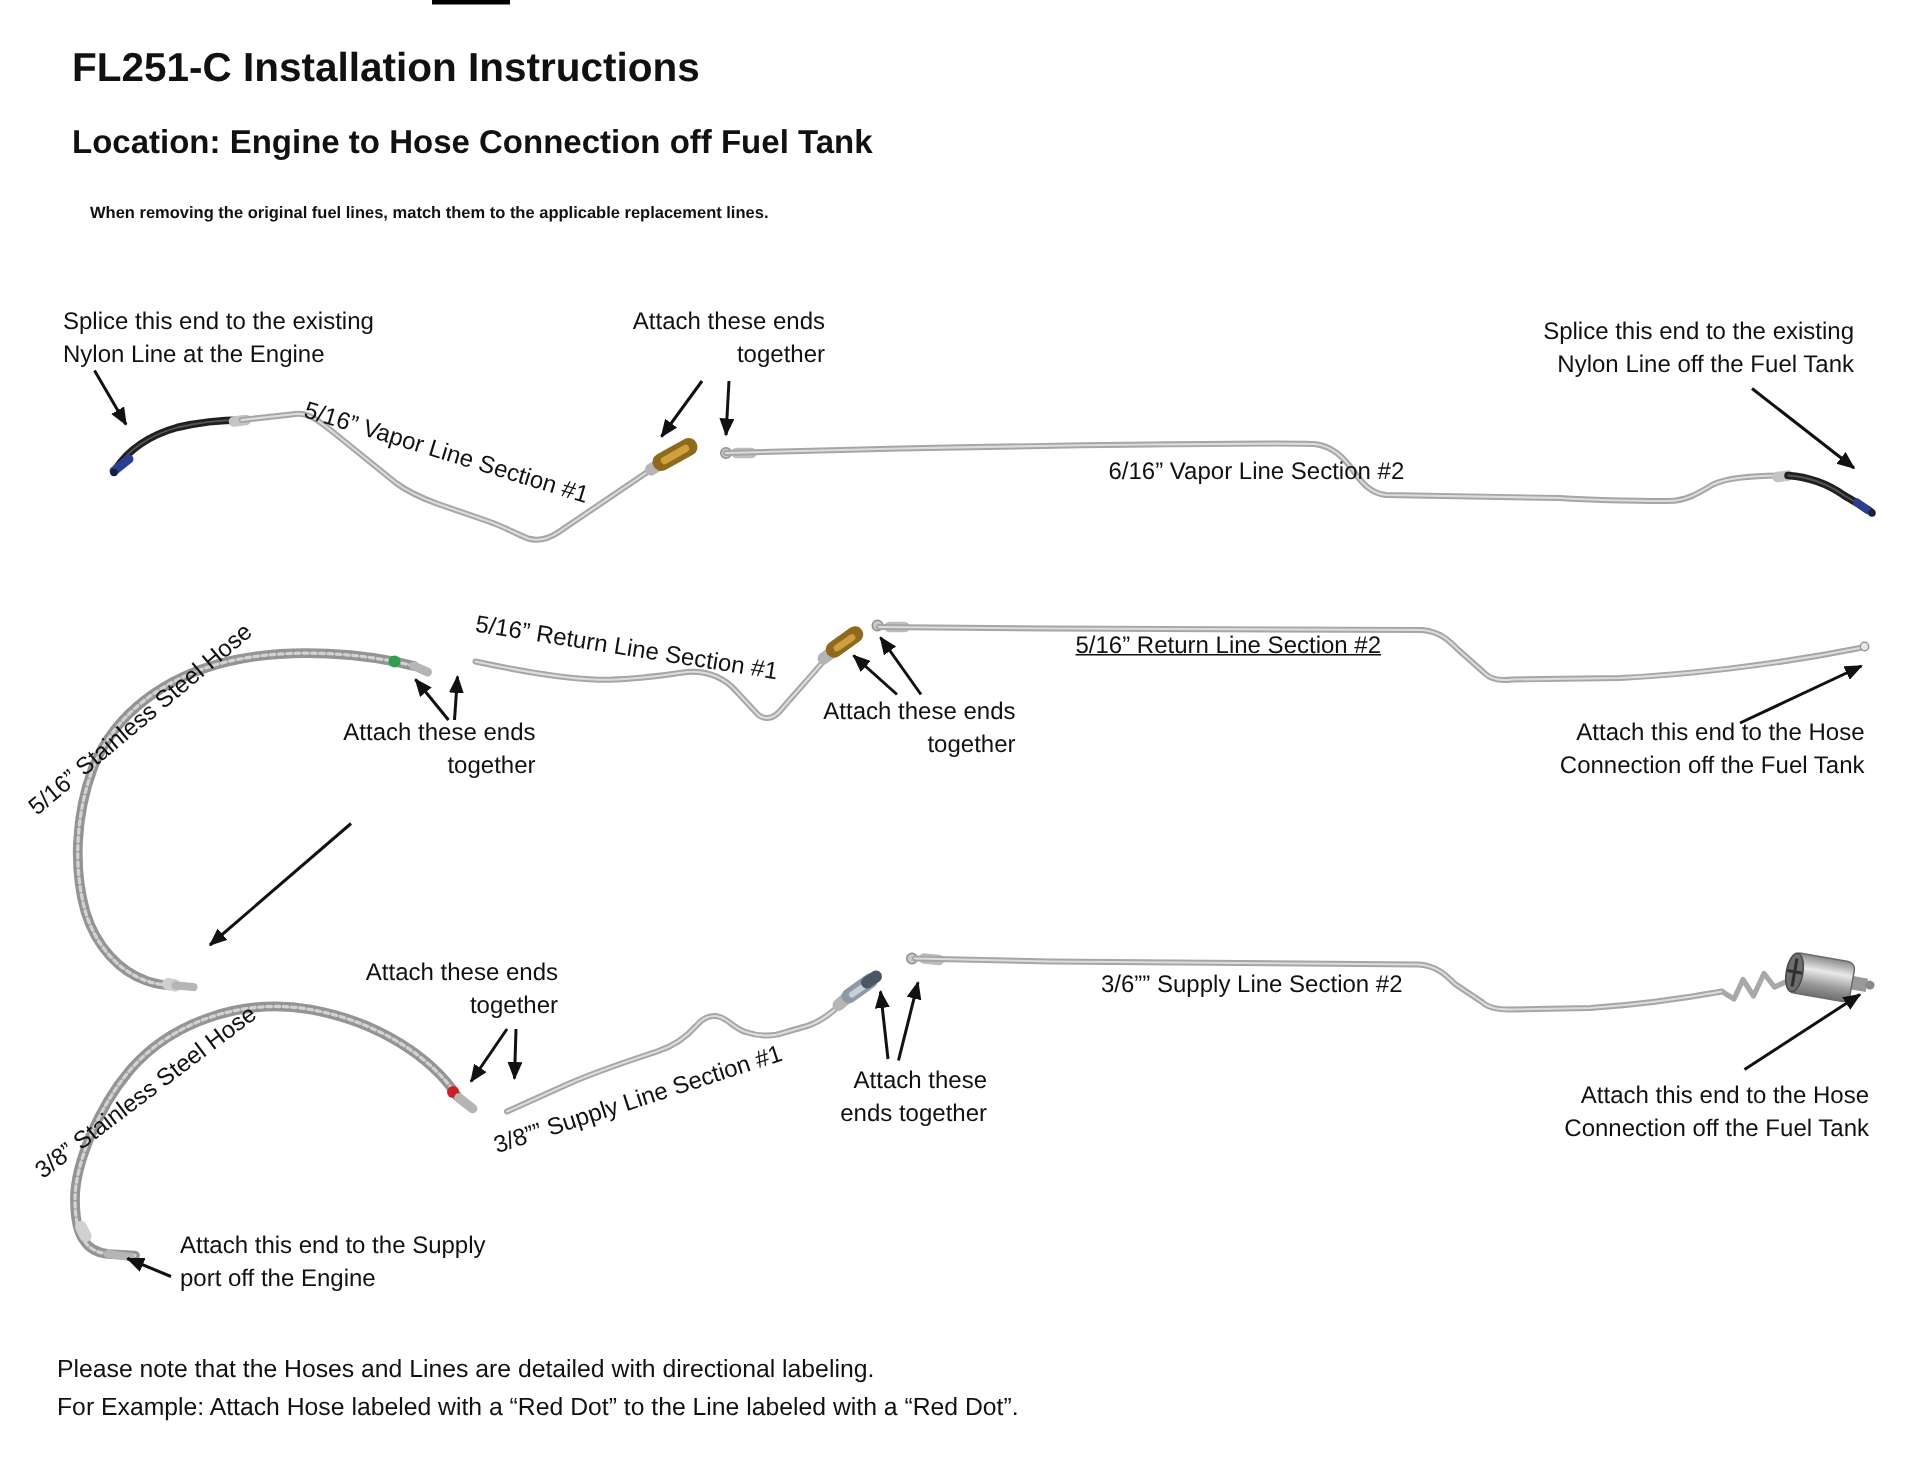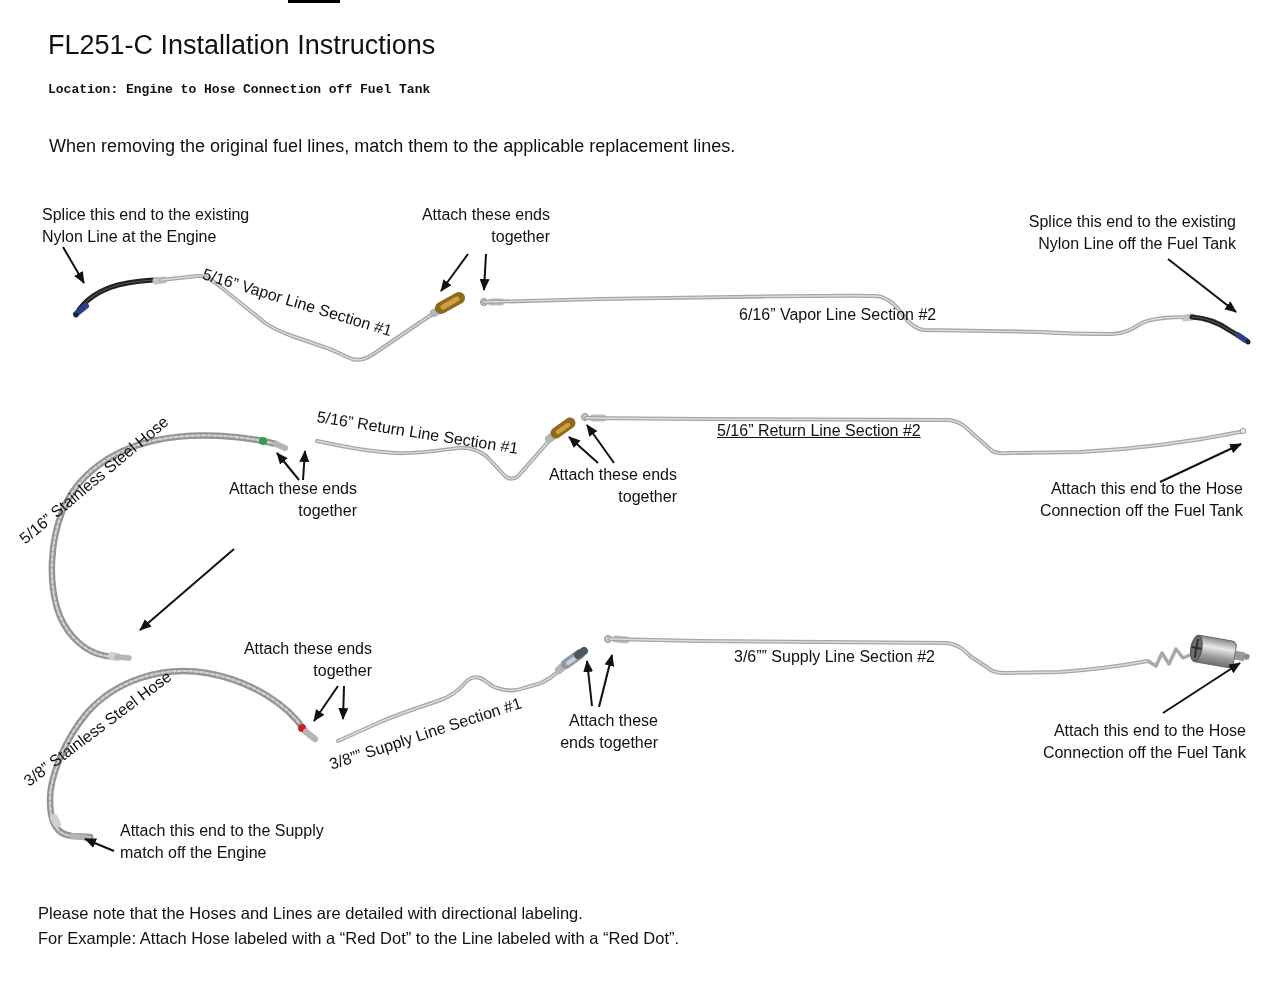--- a/index.html
+++ b/index.html
@@ -2,23 +2,23 @@
 <html><head>
 <meta charset="utf-8">
 <style>
   html,body{margin:0;padding:0;background:#ffffff;}
   #page{position:relative;width:1280px;height:989px;background:#ffffff;overflow:hidden;
         font-family:"Liberation Sans",sans-serif;color:#111;}
   #art{position:absolute;left:0;top:0;}
   .lbl{position:absolute;font:16px/1.37 "Liberation Sans",sans-serif;color:#111;white-space:pre-line;}
   .ctr{text-align:right;}
   .rot{white-space:nowrap;transform-origin:0 50%;}
-  .title{position:absolute;left:48px;top:30px;font-size:27px;font-weight:normal;white-space:nowrap;}
-  .subtitle{position:absolute;left:48px;top:82px;font-size:13px;font-weight:bold;white-space:nowrap;font-family:Liberation Mono, monospace;}
-  .intro{position:absolute;left:49px;top:136px;font-size:18px;font-weight:normal;white-space:nowrap;}
+  .title{position:absolute;left:48px;top:30px;font-size:27px;font-weight:bold;white-space:nowrap;}
+  .subtitle{position:absolute;left:48px;top:82px;font-size:22px;font-weight:bold;white-space:nowrap;}
+  .intro{position:absolute;left:60px;top:136px;font-size:11px;font-weight:bold;white-space:nowrap;}
   .footer{position:absolute;left:38px;top:901px;font-size:16.5px;font-weight:normal;line-height:25px;white-space:pre-line;}
   .topbar{position:absolute;left:288px;top:0;width:52px;height:3px;background:#000;}
   
   .t-base{fill:none;stroke:#a6a6a6;stroke-width:4;stroke-linecap:round;stroke-linejoin:round;}
   .t-shine{fill:none;stroke:#dcdcdc;stroke-width:1.4;stroke-linecap:round;stroke-linejoin:round;}
   .h-base{fill:none;stroke:#949494;stroke-width:6.5;stroke-linecap:round;stroke-linejoin:round;}
   .h-shine{fill:none;stroke:#d2d2d2;stroke-width:2.2;stroke-linecap:round;stroke-dasharray:3 2.5;}
   .bh{fill:none;stroke:#1f1f1f;stroke-width:5;stroke-linecap:round;}
   .bh-shine{fill:none;stroke:#555;stroke-width:1.2;stroke-linecap:round;}
   .fit{fill:none;stroke-linecap:round;}
@@ -183,17 +183,17 @@
   <div class="lbl rot" style="left:26px;top:772px;transform:rotate(-37deg);">3/8” Stainless Steel Hose</div>
   <div class="lbl rot" style="left:330px;top:754px;transform:rotate(-18deg);">3/8”” Supply Line Section #1</div>
   <div class="lbl" style="left:734px;top:646px;white-space:nowrap;">3/6”” Supply Line Section #2</div>
   <div class="lbl ctr" style="left:238px;top:638px;width:134px;">Attach these ends
 together</div>
   <div class="lbl ctr" style="left:548px;top:710px;width:110px;">Attach these
 ends together</div>
   <div class="lbl ctr" style="left:1030px;top:720px;width:216px;">Attach this end to the Hose
 Connection off the Fuel Tank</div>
   <div class="lbl" style="left:120px;top:820px;">Attach this end to the Supply
-match off the Engine</div>
+port off the Engine</div>
 
   <div class="footer">Please note that the Hoses and Lines are detailed with directional labeling.
 For Example: Attach Hose labeled with a “Red Dot” to the Line labeled with a “Red Dot”.</div>
 </div>
 
 </body></html>

